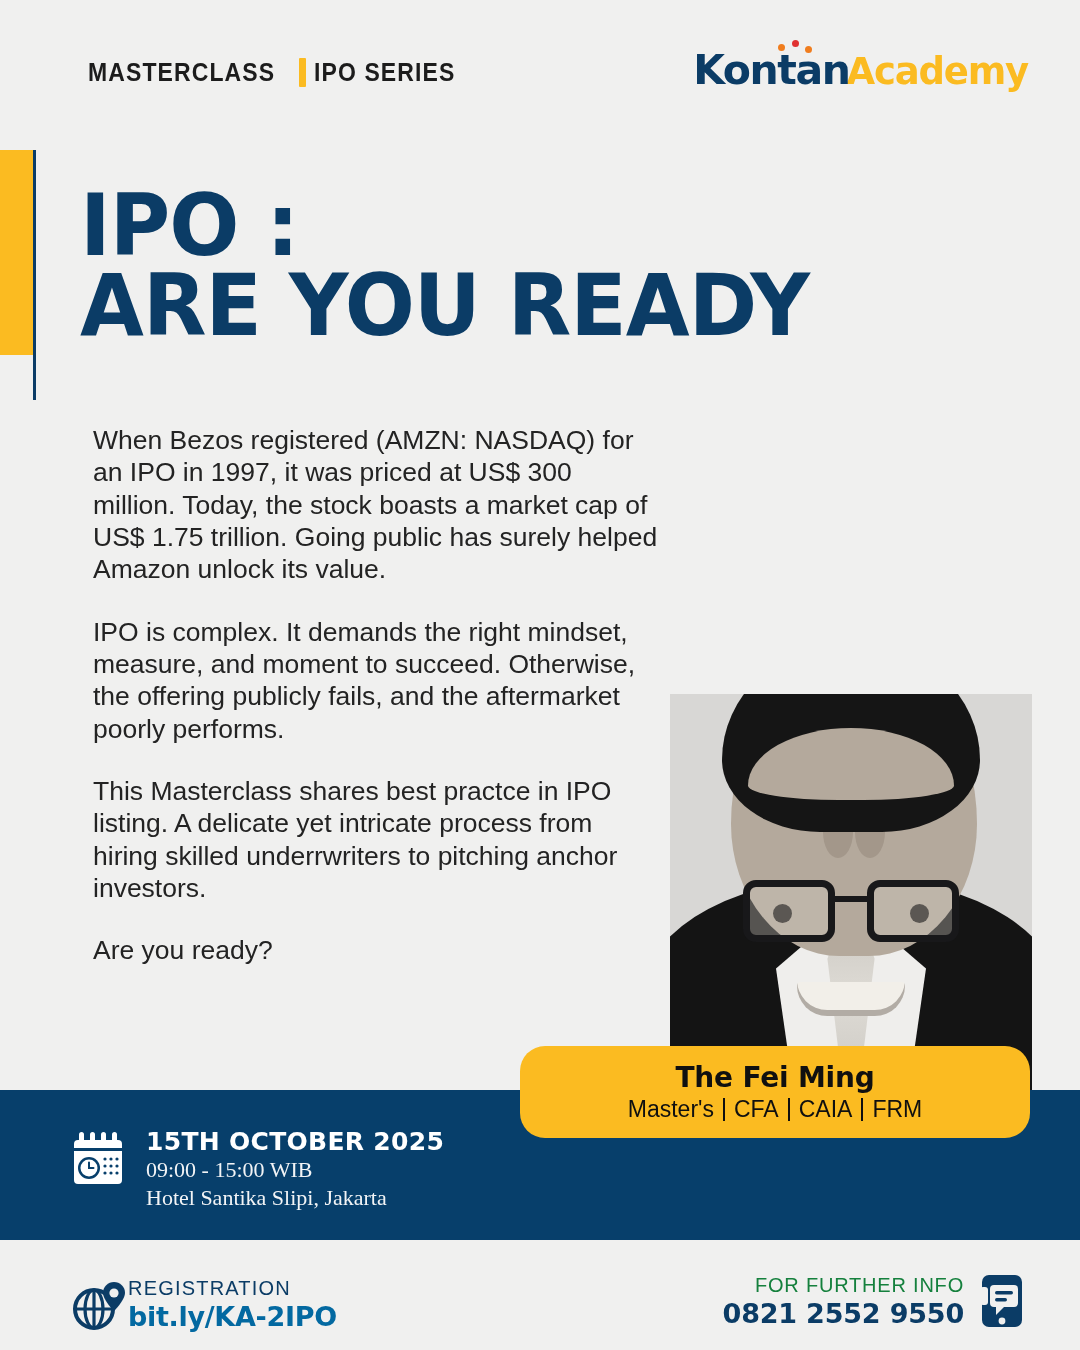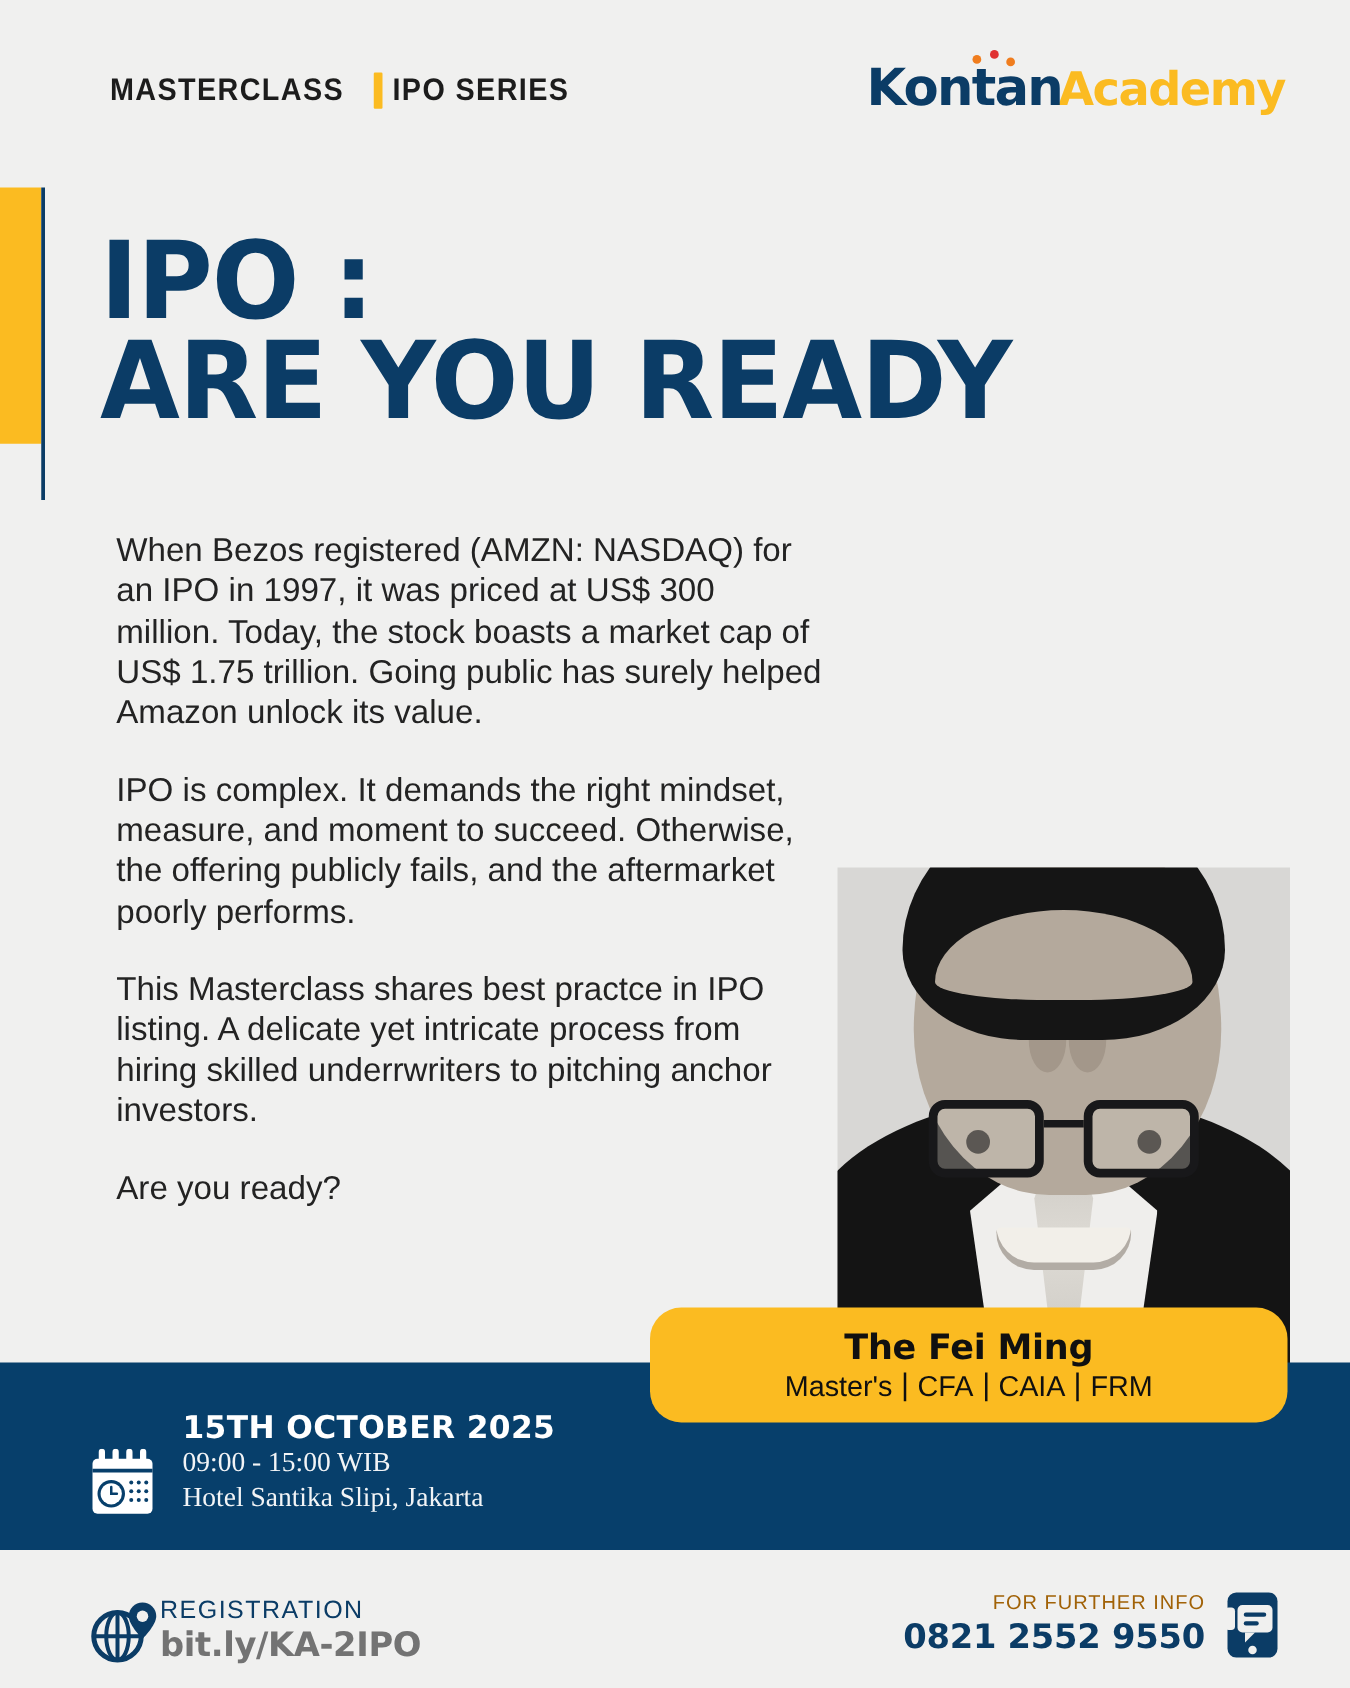--- a/index.html
+++ b/index.html
@@ -105,21 +105,21 @@
   .photo .pupil{position:absolute;top:210px;width:19px;height:19px;background:#1d1a17;border-radius:50%;}
   .photo .pupil.l{left:50%;margin-left:-78px;} .photo .pupil.r{left:50%;margin-left:59px;}
   .photo .mouth{
     position:absolute;left:50%;top:288px;width:108px;height:34px;margin-left:-54px;
     background:#f2efe9;border-radius:6px 6px 48px 48px;
     box-shadow:inset 0 -6px 0 rgba(60,50,40,.35);
   }
 
   
   .navy-band{position:absolute;left:0;top:1090px;width:1080px;height:150px;background:#073f6b;}
-  .event{position:absolute;left:72px;top:1128px;display:flex;gap:22px;align-items:flex-end;}
+  .event{position:absolute;left:72px;top:1128px;display:flex;gap:22px;align-items:flex-start;}
   .cal-icon{width:52px;height:54px;position:relative;flex:0 0 auto;margin-top:4px;}
   .event-text .e-date{
     font-family:"DejaVu Sans",sans-serif;font-weight:bold;font-size:25px;
     color:#ffffff;letter-spacing:.3px;line-height:1.1;white-space:nowrap;
   }
   .event-text .e-time,.event-text .e-venue{
     font-family:Liberation Serif, serif;font-size:22px;color:#f2f4f6;
     line-height:1.3;white-space:nowrap;
   }
 
@@ -153,26 +153,26 @@
 
   
   .reg{position:absolute;left:72px;top:1276px;display:flex;align-items:flex-end;}
   .globe-icon{width:56px;height:52px;position:relative;flex:0 0 auto;}
   .reg-text .r-label{
     font-family:"Liberation Sans",sans-serif;font-size:20px;color:#0b3c66;
     letter-spacing:1.2px;line-height:1.25;
   }
   .reg-text .r-link{
     font-family:"DejaVu Sans",sans-serif;font-weight:bold;font-size:27px;
-    color:#737373;letter-spacing:-.3px;line-height:1.15;
+    color:#0369a1;letter-spacing:-.3px;line-height:1.15;
   }
   .info{position:absolute;right:56px;top:1272px;display:flex;gap:16px;align-items:center;}
   .info-text{text-align:right;}
   .info-text .i-label{
-    font-family:"Liberation Sans",sans-serif;font-size:16px;color:#a16207;
+    font-family:"Liberation Sans",sans-serif;font-size:20px;color:#15803d;
     letter-spacing:.8px;line-height:1.3;
   }
   .info-text .i-phone{
     font-family:"DejaVu Sans",sans-serif;font-weight:bold;font-size:27px;
     color:#0b3c66;letter-spacing:-.2px;line-height:1.2;
   }
   .phone-icon{width:44px;height:56px;flex:0 0 auto;}
 </style>
 </head>
 <body>

